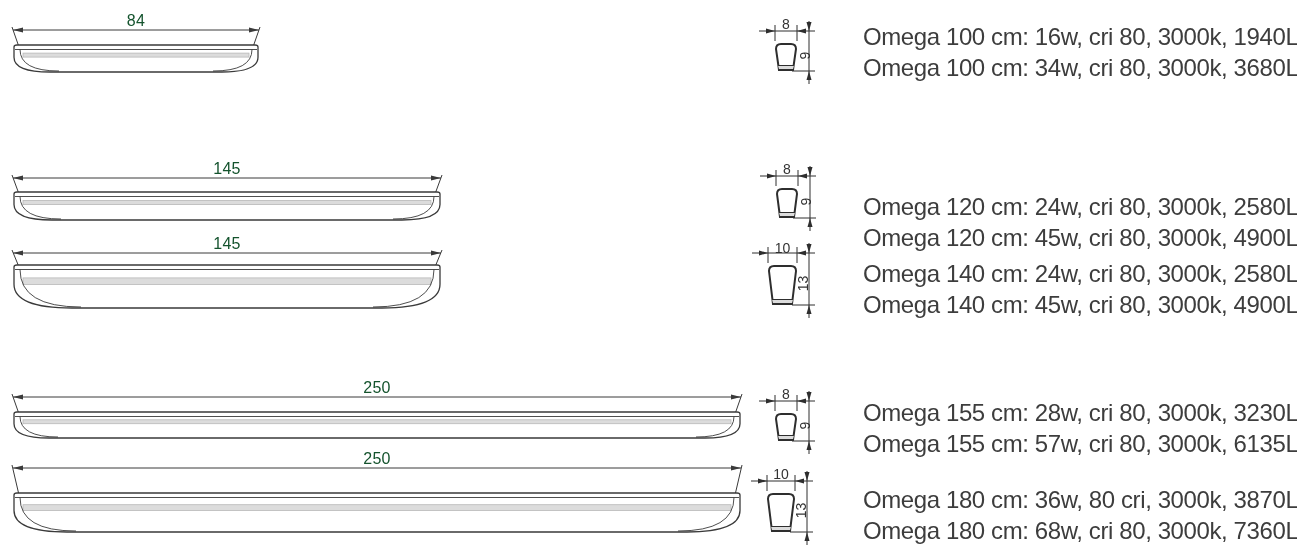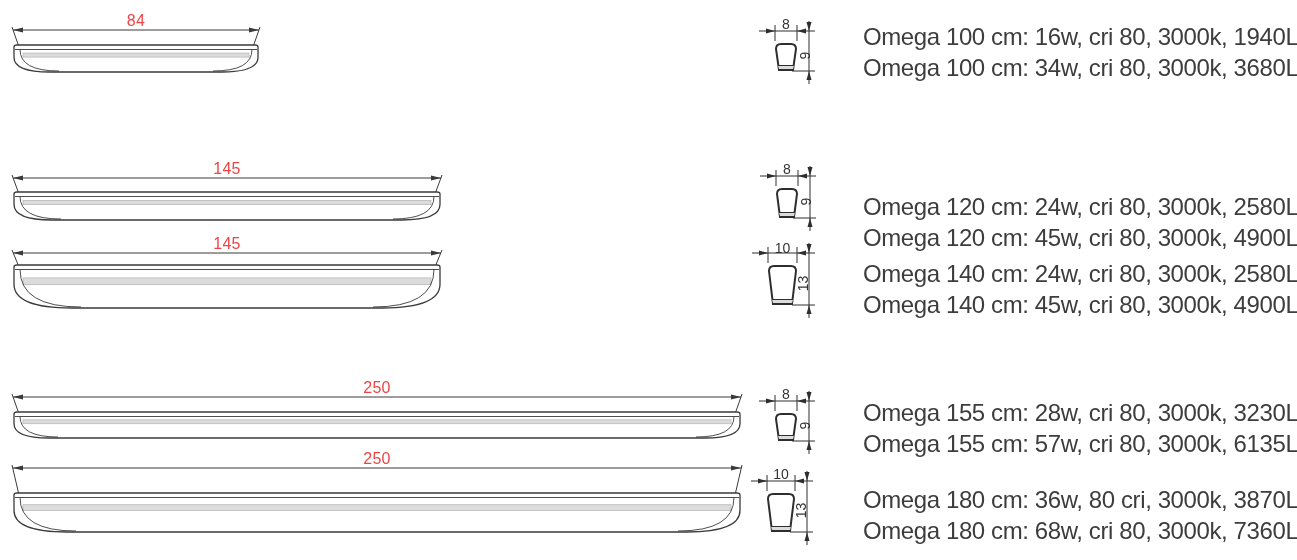--- a/index.html
+++ b/index.html
@@ -8,21 +8,21 @@
     width: 1297px;
     height: 560px;
     background: #fff;
     overflow: hidden;
     font-family: "Liberation Sans", sans-serif;
   }
   svg.fixture-svg, svg.profile-svg { position: absolute; overflow: visible; }
   .dim-label {
     position: absolute;
     font-size: 16px;
-    color: #ef4444;
+    color: #14532d;
     text-align: center;
     line-height: 16px;
     letter-spacing: 0.3px;
   }
   .profile-dim-label {
     position: absolute;
     font-size: 14px;
     color: #333;
     text-align: center;
     line-height: 15px;

